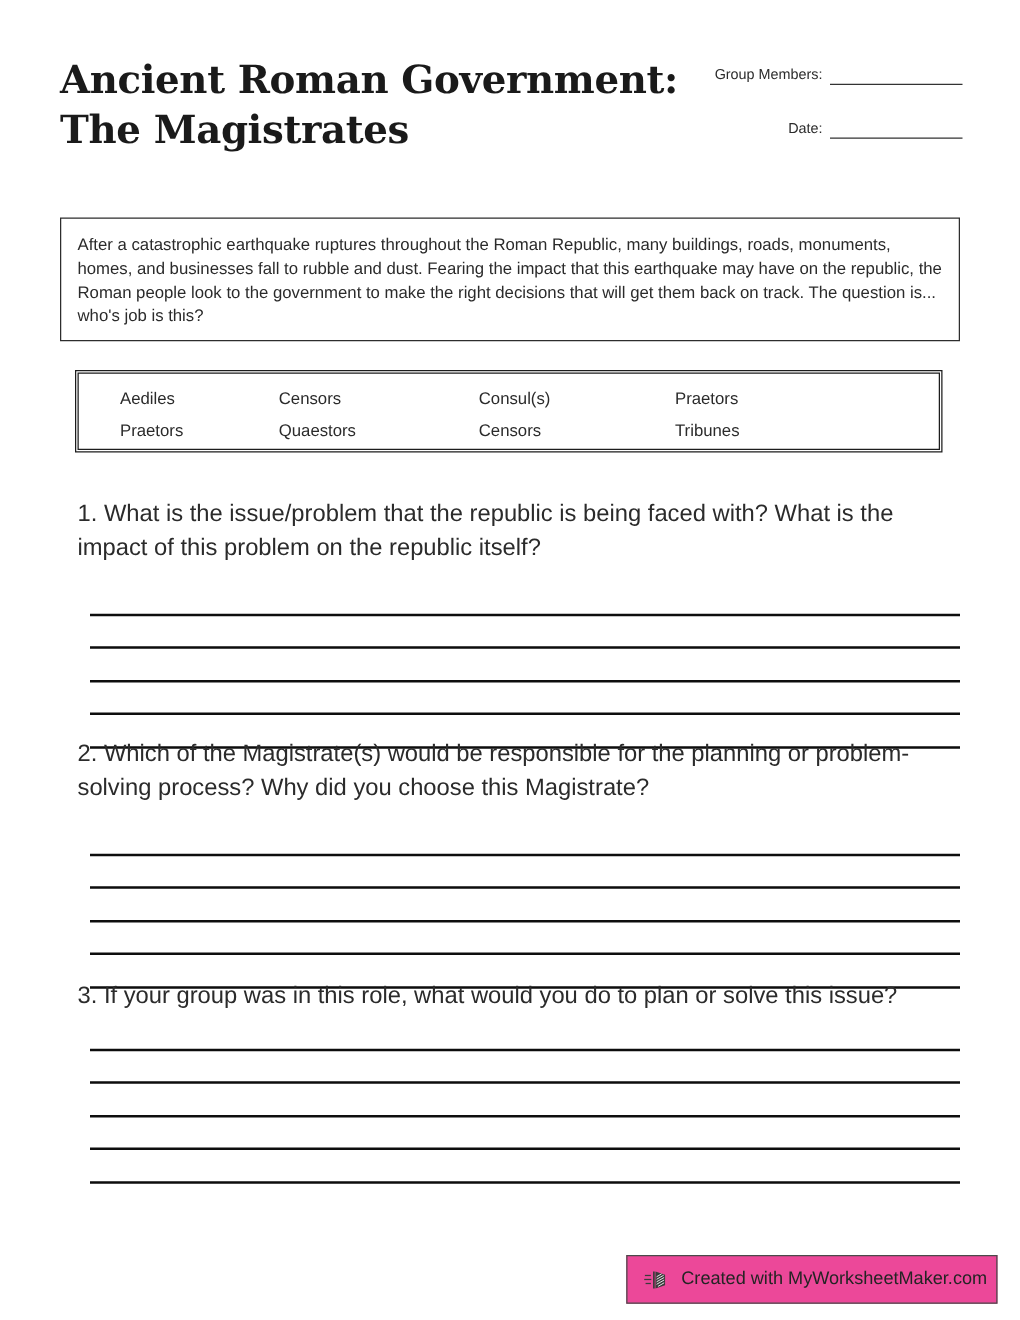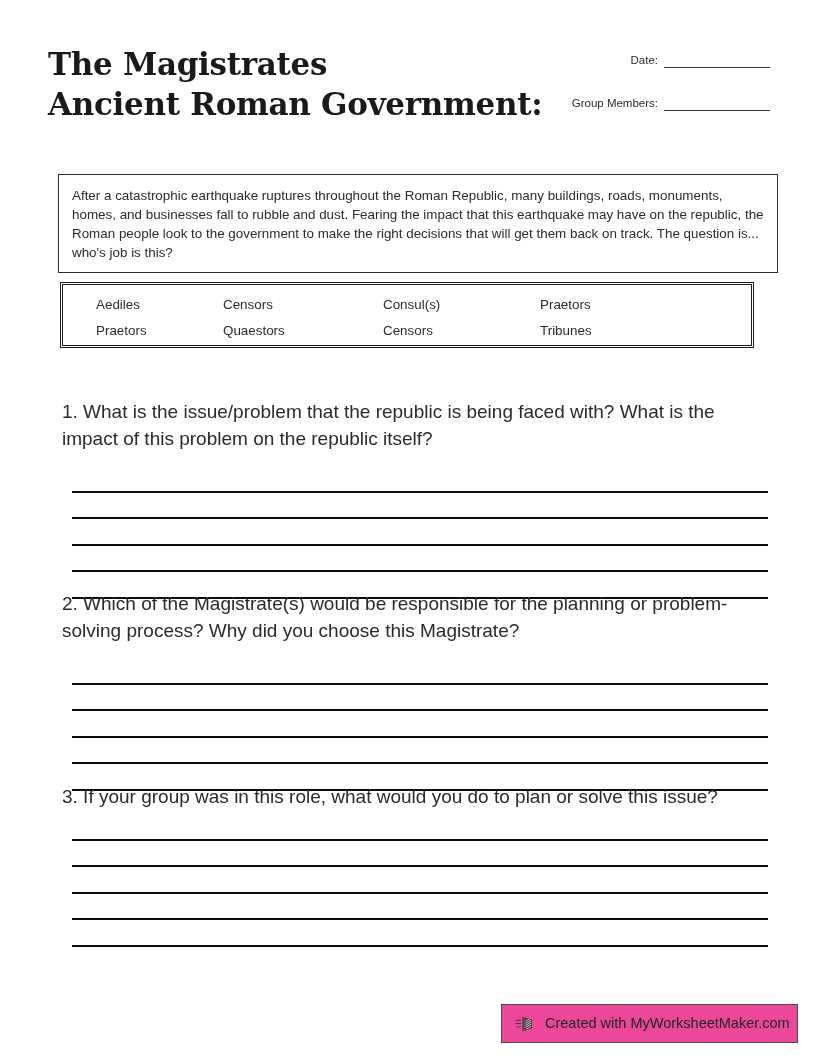--- a/index.html
+++ b/index.html
@@ -64,40 +64,40 @@
   }
   .field-line {
     width: 106px;
     border-bottom: 1.6px solid #333333;
     height: 15px;
   }
 
   
   .scenario-box {
     position: absolute;
-    left: 58px;
+    left: 48px;
     top: 174px;
     width: 720px;
     min-height: 94px;
     border: 1.3px solid #2d2d2d;
     padding: 11px 13px 10px 13px;
   }
   .scenario-text {
     font-size: 13.4px;
     line-height: 1.42;
     color: #2b2b2b;
     margin: 0;
     text-align: left;
   }
 
   
   .word-bank {
     position: absolute;
     left: 60px;
-    top: 282px;
+    top: 296px;
     width: 694px;
     height: 66px;
     border: 3px double #1c1c1c;
     padding: 7px 0 7px 0;
   }
   .word-bank-row {
     display: flex;
     height: 26px;
     align-items: center;
   }
@@ -167,31 +167,31 @@
     line-height: 1;
     white-space: nowrap;
   }
 </style>
 </head>
 <body>
 
 <div class="header">
 
   <h1 class="worksheet-title">
+    <span class="title-line">Ancient Roman Government:</span>
     <span class="title-line">The Magistrates</span>
-    <span class="title-line">Ancient Roman Government:</span>
   </h1>
 
   <div class="header-fields">
     <div class="field-row">
-      <span class="field-label">Date:</span>
+      <span class="field-label">Group Members:</span>
       <span class="field-line"></span>
     </div>
     <div class="field-row">
-      <span class="field-label">Group Members:</span>
+      <span class="field-label">Date:</span>
       <span class="field-line"></span>
     </div>
   </div>
 
 </div>
 
 <div class="scenario-box">
   <p class="scenario-text">After a catastrophic earthquake ruptures throughout the Roman Republic, many buildings, roads, monuments, homes, and businesses fall to rubble and dust. Fearing the impact that this earthquake may have on the republic, the Roman people look to the government to make the right decisions that will get them back on track. The question is... who's job is this?</p>
 </div>
 

